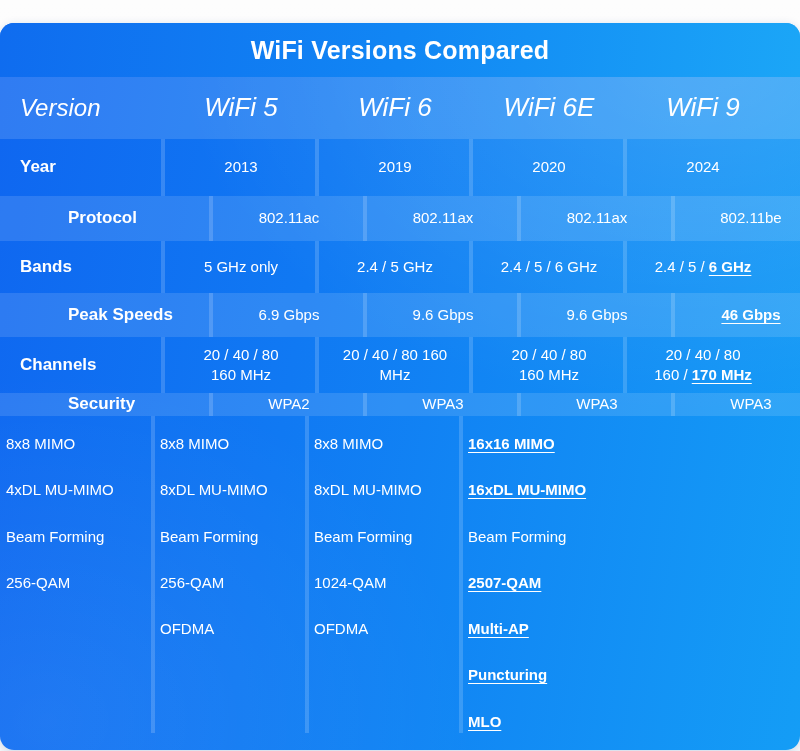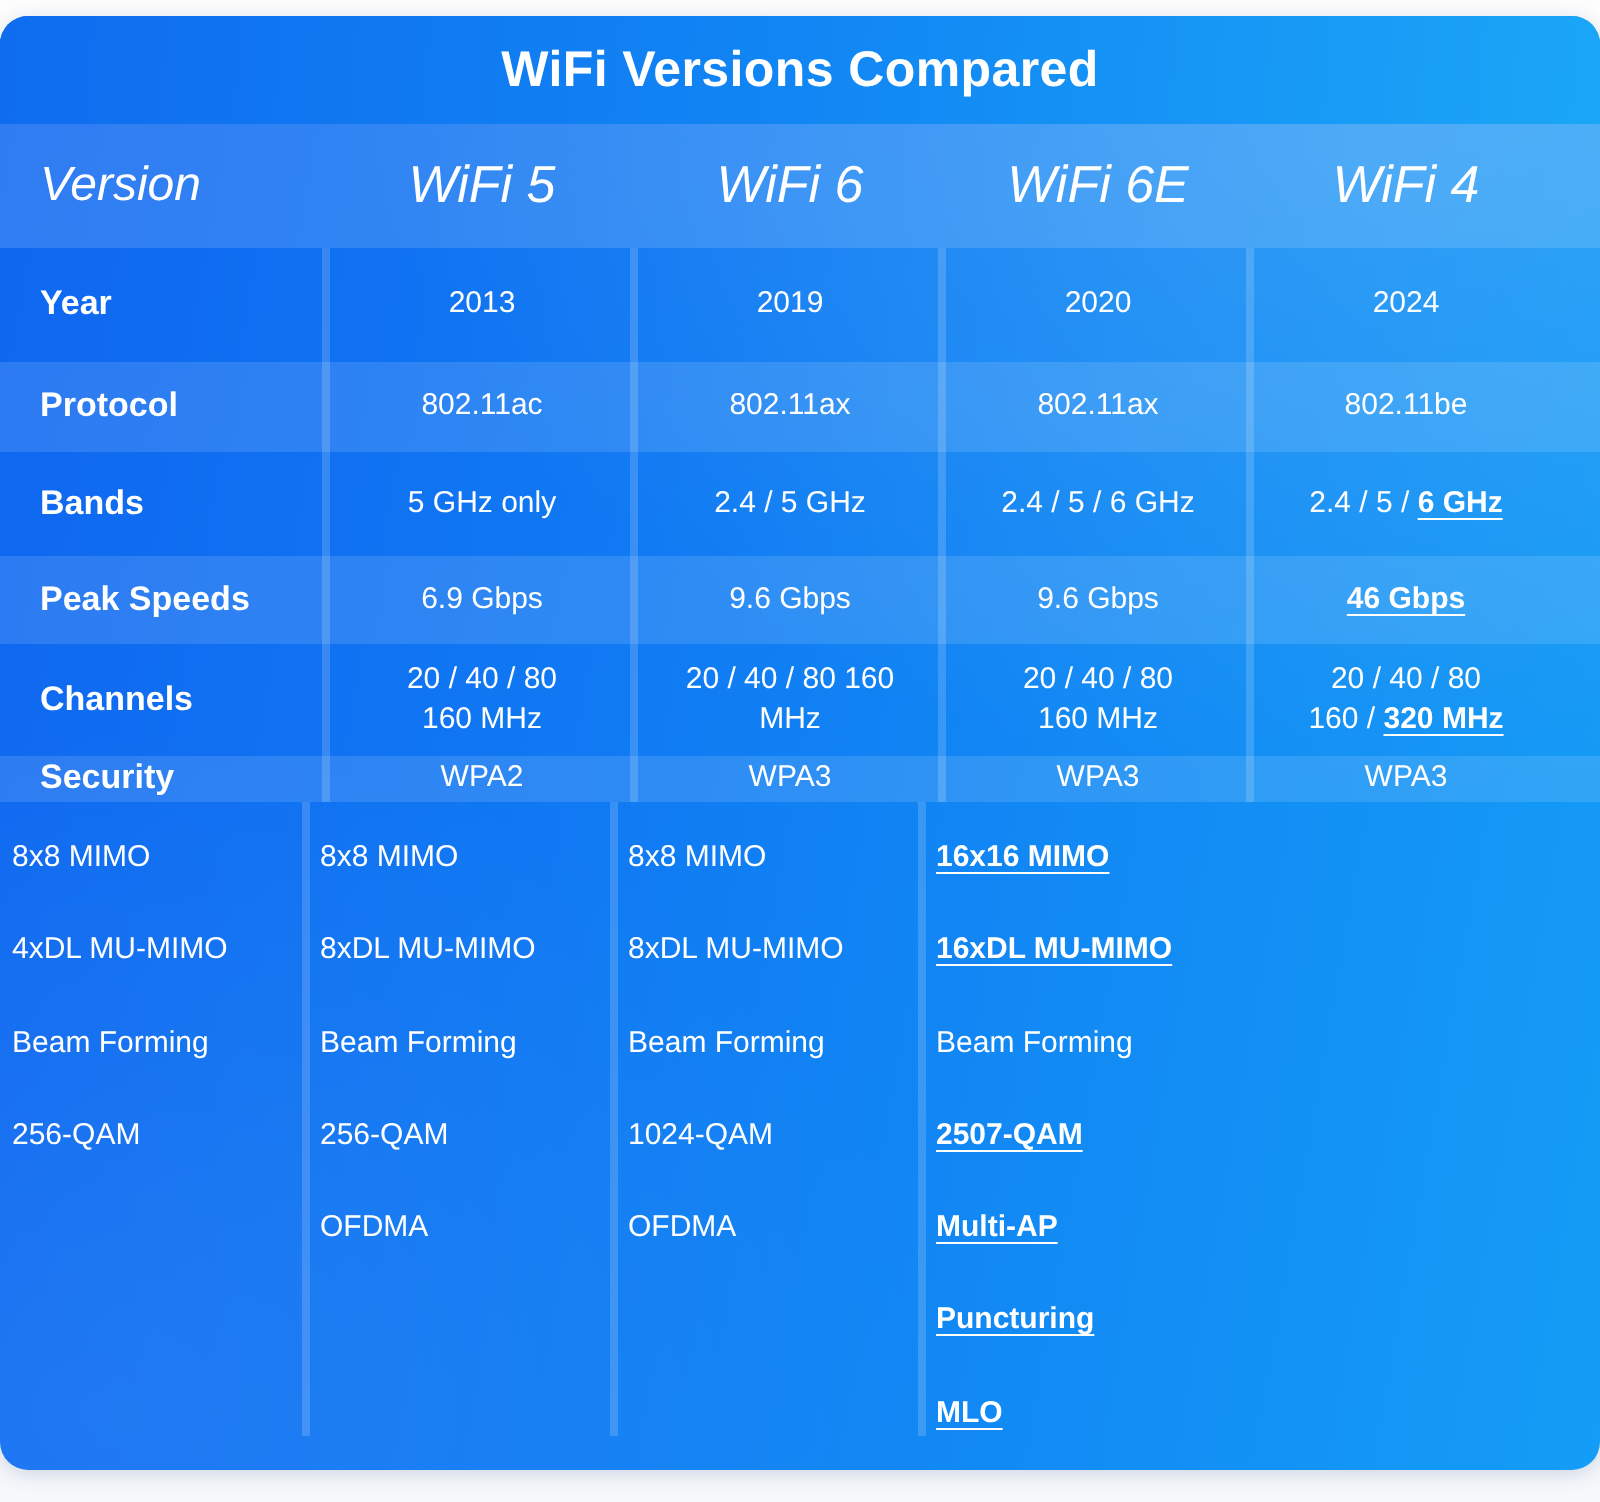--- a/index.html
+++ b/index.html
@@ -22,21 +22,21 @@
     width: 800px;
     height: 751px;
     background: linear-gradient(180deg, #fdfdfd 0%, #f7f8fa 100%);
     overflow: hidden;
   }
 
   
   #card {
     position: absolute;
     left: 0;
-    top: 8px;
+    top: 23px;
     width: 800px;
     height: 727px;
     border-radius: 14px;
     overflow: hidden;
     background: linear-gradient(100deg, #0f66f0 0%, #1079f3 38%, #149df6 100%);
     box-shadow: 0 2px 10px rgba(10, 60, 140, 0.18);
   }
 
   
   #card::after {
@@ -72,20 +72,21 @@
     position: relative;
     z-index: 2;
     display: block;
   }
   .row {
     display: flex;
     position: relative;
   }
   .row.striped {
     background: rgba(255, 255, 255, 0.125);
+    padding-left: 48px;
   }
   .row.header-row {
     background: rgba(255, 255, 255, 0.14);
     height: 62px;
   }
 
   .cell {
     position: relative;
     box-sizing: border-box;
     display: flex;
@@ -181,21 +182,21 @@
     <div class="title-bar">
       <div class="title-text">WiFi Versions Compared</div>
     </div>
 
     <div class="table">
       <div class="row header-row">
         <div class="cell label">Version</div>
         <div class="cell">WiFi 5</div>
         <div class="cell">WiFi 6</div>
         <div class="cell">WiFi 6E</div>
-        <div class="cell">WiFi 4</div>
+        <div class="cell">WiFi 9</div>
       </div>
 
       <div id="body-rows">
           <div class="row r-year">
             <div class="cell label">Year</div>
             <div class="cell">
               <div class="cell-multiline"><span class="cell-text">2013</span></div>
             </div>
             <div class="cell">
               <div class="cell-multiline"><span class="cell-text">2019</span></div>
@@ -257,21 +258,21 @@
             <div class="cell">
               <div class="cell-multiline"><span class="cell-text">20 / 40 / 80</span><br><span class="cell-text">160 MHz</span></div>
             </div>
             <div class="cell">
               <div class="cell-multiline"><span class="cell-text">20 / 40 / 80 160</span><br><span class="cell-text">MHz</span></div>
             </div>
             <div class="cell">
               <div class="cell-multiline"><span class="cell-text">20 / 40 / 80</span><br><span class="cell-text">160 MHz</span></div>
             </div>
             <div class="cell">
-              <div class="cell-multiline"><span class="cell-text">20 / 40 / 80</span><br><span class="cell-text">160 / </span><span class="cell-text hl">320 MHz</span></div>
+              <div class="cell-multiline"><span class="cell-text">20 / 40 / 80</span><br><span class="cell-text">160 / </span><span class="cell-text hl">170 MHz</span></div>
             </div>
           </div>
           <div class="row r-security striped">
             <div class="cell label">Security</div>
             <div class="cell">
               <div class="cell-multiline"><span class="cell-text">WPA2</span></div>
             </div>
             <div class="cell">
               <div class="cell-multiline"><span class="cell-text">WPA3</span></div>
             </div>

